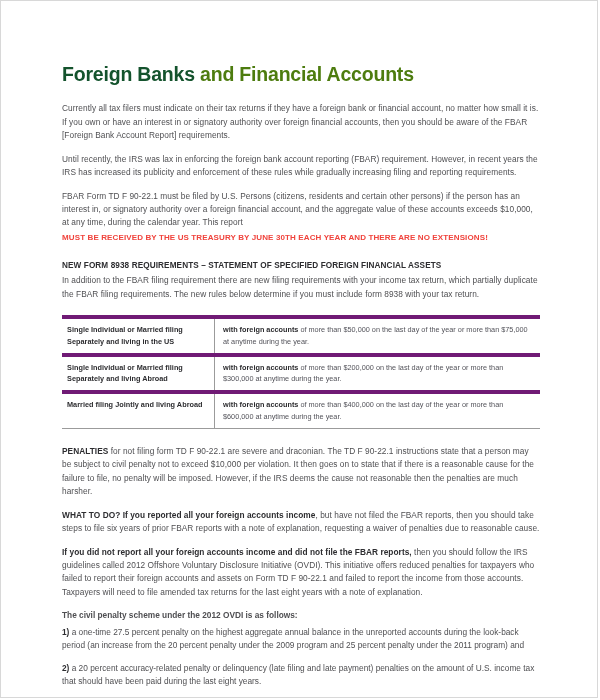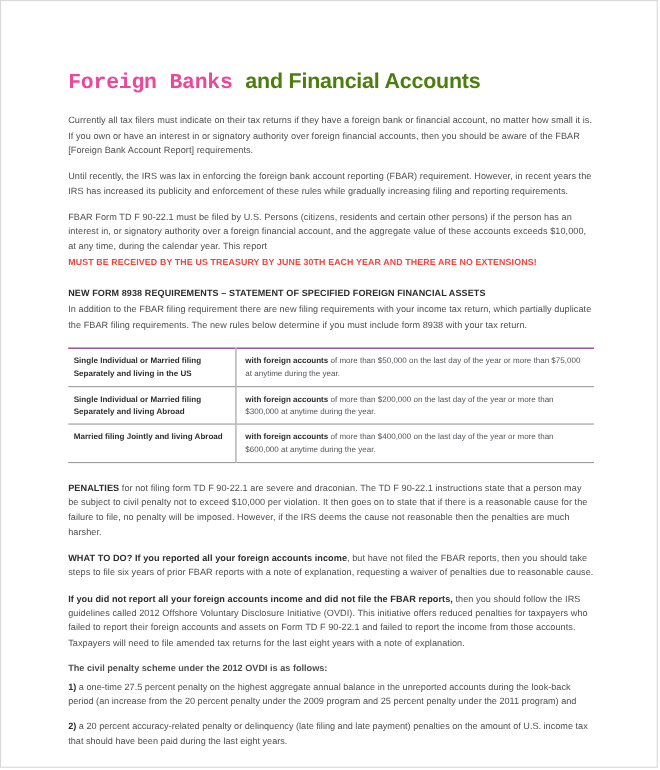--- a/index.html
+++ b/index.html
@@ -30,23 +30,22 @@
 
   
   .doc-title {
     font-size: 19.5px;
     line-height: 1.15;
     margin: 0 0 17px 0;
     letter-spacing: -0.2px;
     font-weight: bold;
   }
   .title-light {
-    color: #ec4899;
+    color: #14532d;
     font-weight: bold;
-    font-family: Liberation Mono, monospace;
   }
   .title-dark {
     color: #4d7c0f;
     font-weight: bold;
   }
 
   
   .para {
     font-size: 8.3px;
     line-height: 1.62;
@@ -81,21 +80,21 @@
   .sect-head + .para { margin-top: 0; }
 
   
   .req-table {
     width: 100%;
     border-collapse: collapse;
     margin: 14px 0 16px 0;
     table-layout: fixed;
   }
   .req-table tr {
-    border-top: 1px solid #701a75;
+    border-top: 4px solid #701a75;
     border-bottom: 1px solid #9b9b9b;
   }
   .req-table td {
     vertical-align: top;
     padding: 5px 6px 5px 4px;
     font-size: 7.3px;
     line-height: 1.62;
     color: #53535a;
   }
   .req-table td.cat {

